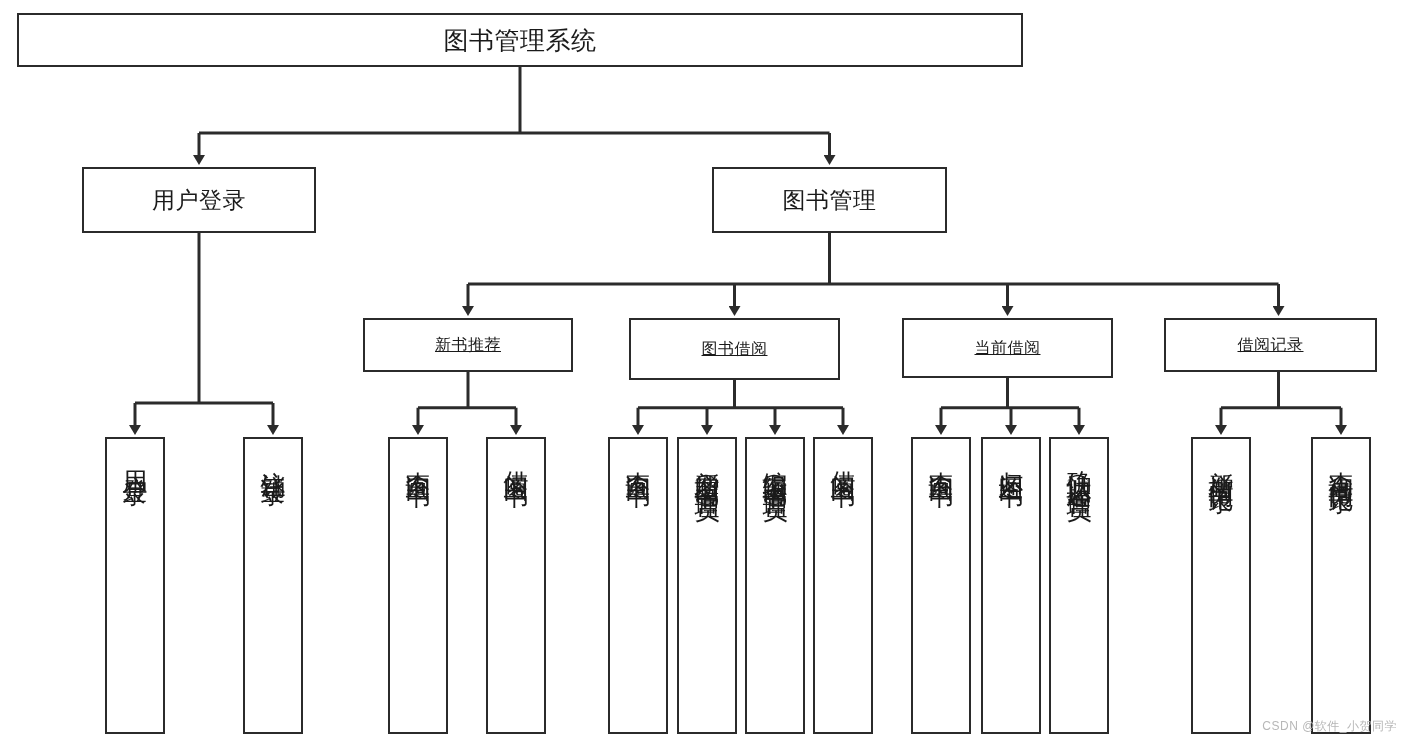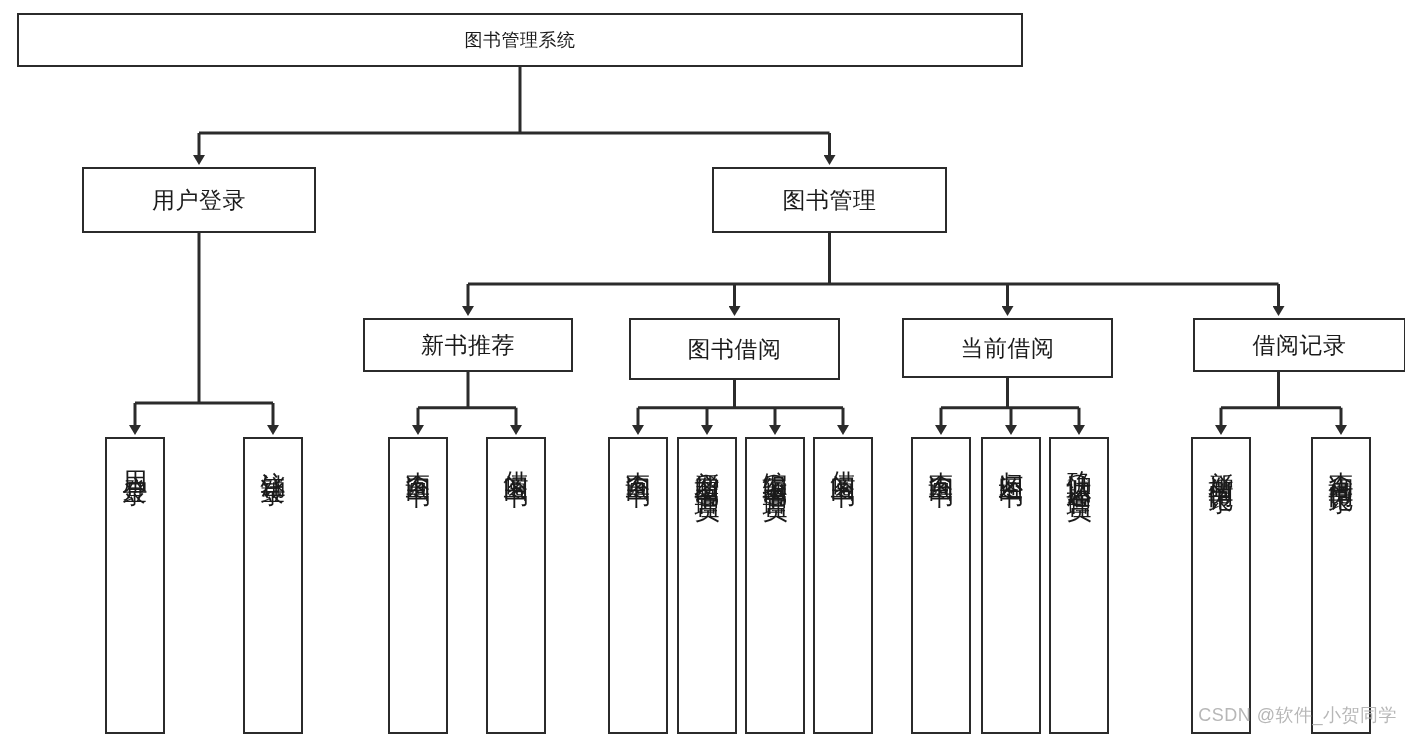--- a/index.html
+++ b/index.html
@@ -22,43 +22,43 @@
     align-items:center;
     justify-content:center;
     text-align:center;
   }
   .node .label{
     display:block;
     line-height:1.15;
     letter-spacing:0.5px;
     color:#1a1a1a;
   }
-  .node.root .label{font-size:18px;}
+  .node.root .label{font-size:25px;}
   .node.lvl2 .label{font-size:23px;}
-  .node.lvl3 .label{font-size:23px;}
+  .node.lvl3 .label{font-size:16px;text-decoration:underline;}
 
   
   .node.leaf{
     align-items:flex-start;
     padding-top:12px;
   }
   .node.leaf .label{
     writing-mode:vertical-rl;
     text-orientation:upright;
     font-size:25px;
     line-height:1.0;
     letter-spacing:4px;
     white-space:nowrap;
   }
 
   .watermark{
     position:absolute;
     right:8px;
-    bottom:20px;
-    font-size:18px;
+    bottom:12px;
+    font-size:12px;
     color:#b7b7b7;
     white-space:nowrap;
     letter-spacing:0.5px;
     pointer-events:none;
   }
 </style>
 </head>
 <body>
 
 <div id="diagram">
@@ -117,21 +117,21 @@
       </div>
       <div class="node lvl3" style="left: 363px; top: 318px; width: 210px; height: 54px;">
         <span class="label">新书推荐</span>
       </div>
       <div class="node lvl3" style="left: 629px; top: 318px; width: 211px; height: 62px;">
         <span class="label">图书借阅</span>
       </div>
       <div class="node lvl3" style="left: 902px; top: 318px; width: 211px; height: 60px;">
         <span class="label">当前借阅</span>
       </div>
-      <div class="node lvl3" style="left: 1193px; top: 318px; width: 213px; height: 54px;">
+      <div class="node lvl3" style="left: 1164px; top: 318px; width: 213px; height: 54px;">
         <span class="label">借阅记录</span>
       </div>
       <div class="node leaf" style="left: 105px; top: 437px; width: 60px; height: 297px;">
         <span class="label">用户登录</span>
       </div>
       <div class="node leaf" style="left: 243px; top: 437px; width: 60px; height: 297px;">
         <span class="label">注销登录</span>
       </div>
       <div class="node leaf" style="left: 388px; top: 437px; width: 60px; height: 297px;">
         <span class="label">查询图书</span>

